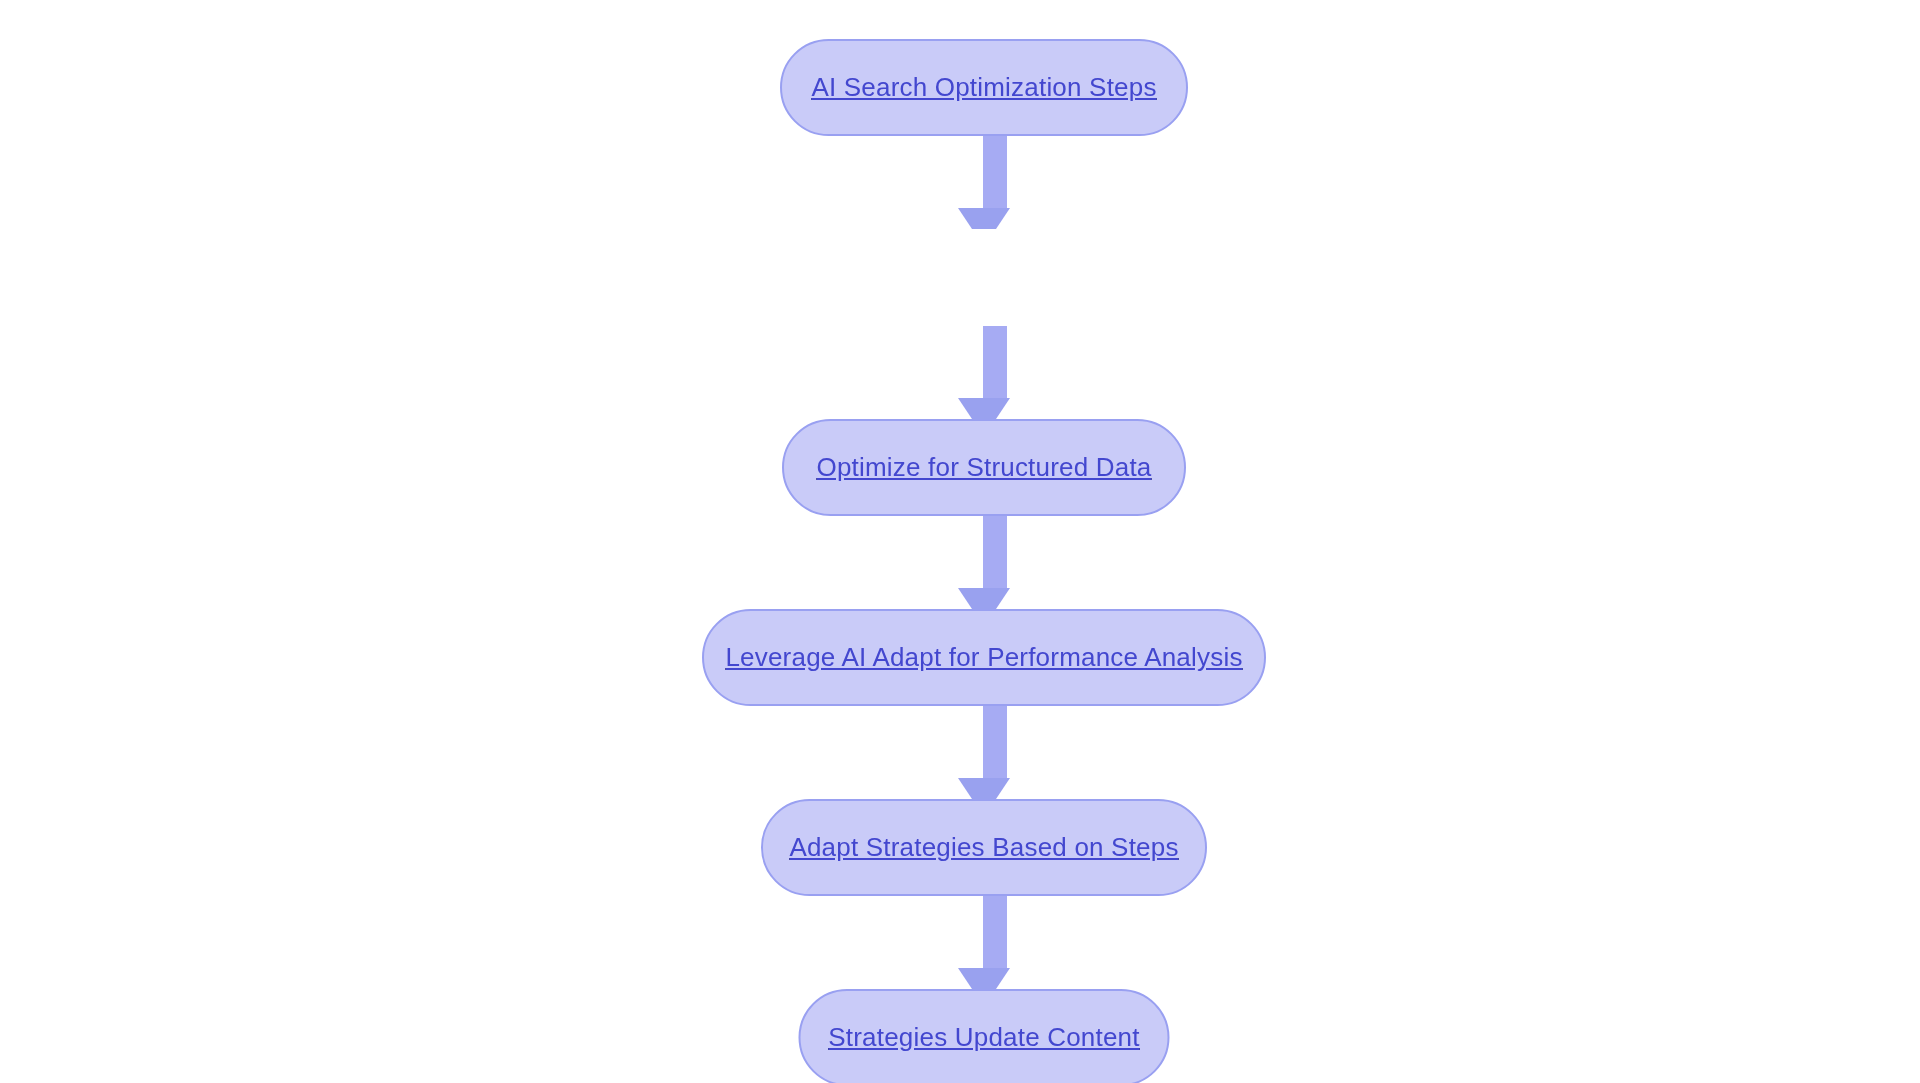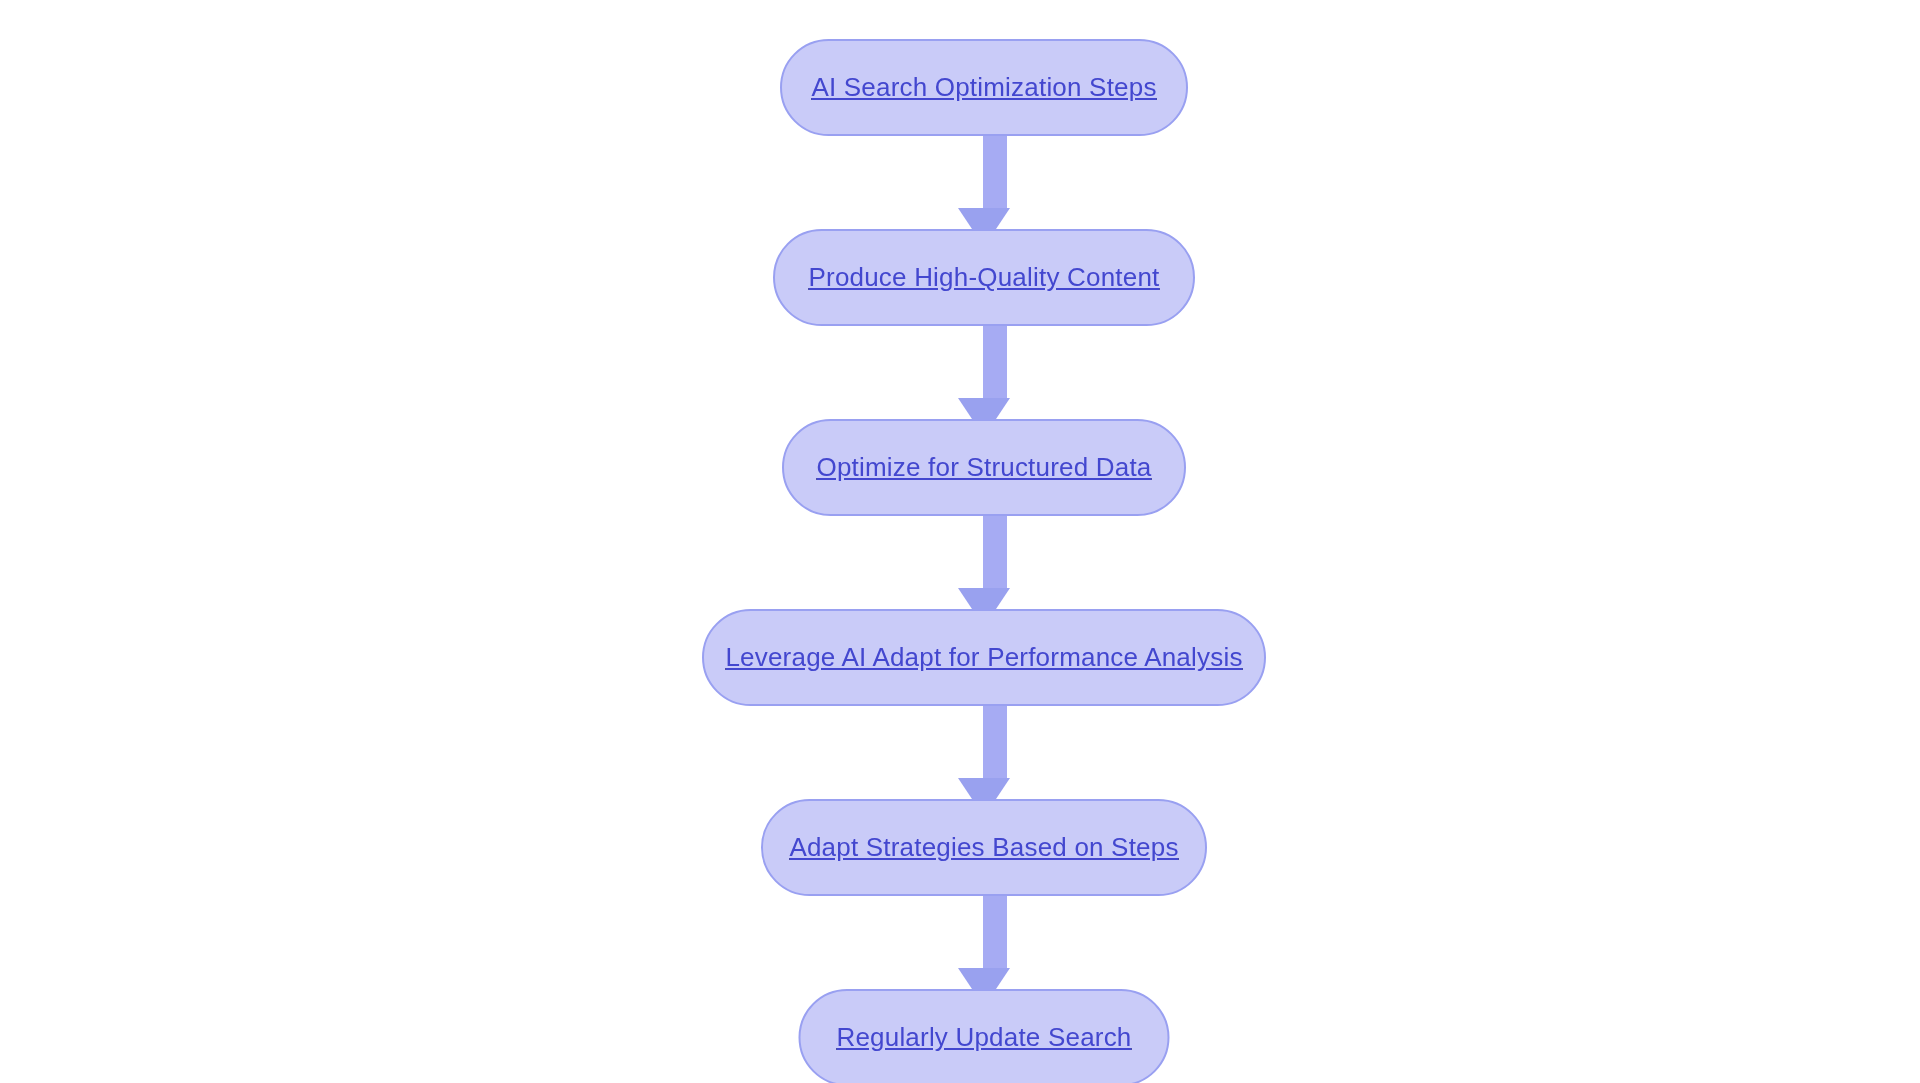--- a/index.html
+++ b/index.html
@@ -57,34 +57,31 @@
     border-top: 21px solid var(--arrow-head);
   }
 </style>
 </head>
 <body>
 
 <div class="canvas">
     <div class="node" style="top: 15px; width: 408px;">
       <span class="node-label">AI Search Optimization Steps</span>
     </div>
-    <div class="node" style="top: 205px; width: 422px;">
-      <span class="node-label">Produce High-Quality Content</span>
-    </div>
     <div class="node" style="top: 395px; width: 404px;">
       <span class="node-label">Optimize for Structured Data</span>
     </div>
     <div class="node" style="top: 585px; width: 564px;">
       <span class="node-label">Leverage AI Adapt for Performance Analysis</span>
     </div>
     <div class="node" style="top: 775px; width: 446px;">
       <span class="node-label">Adapt Strategies Based on Steps</span>
     </div>
     <div class="node" style="top: 965px; width: 371px;">
-      <span class="node-label">Regularly Update Search</span>
+      <span class="node-label">Strategies Update Content</span>
     </div>
     <div class="arrow-line" style="top: 112px; height: 74px;"></div>
     <div class="arrow-head" style="top: 184px;"></div>
     <div class="arrow-line" style="top: 302px; height: 74px;"></div>
     <div class="arrow-head" style="top: 374px;"></div>
     <div class="arrow-line" style="top: 492px; height: 74px;"></div>
     <div class="arrow-head" style="top: 564px;"></div>
     <div class="arrow-line" style="top: 682px; height: 74px;"></div>
     <div class="arrow-head" style="top: 754px;"></div>
     <div class="arrow-line" style="top: 872px; height: 74px;"></div>

